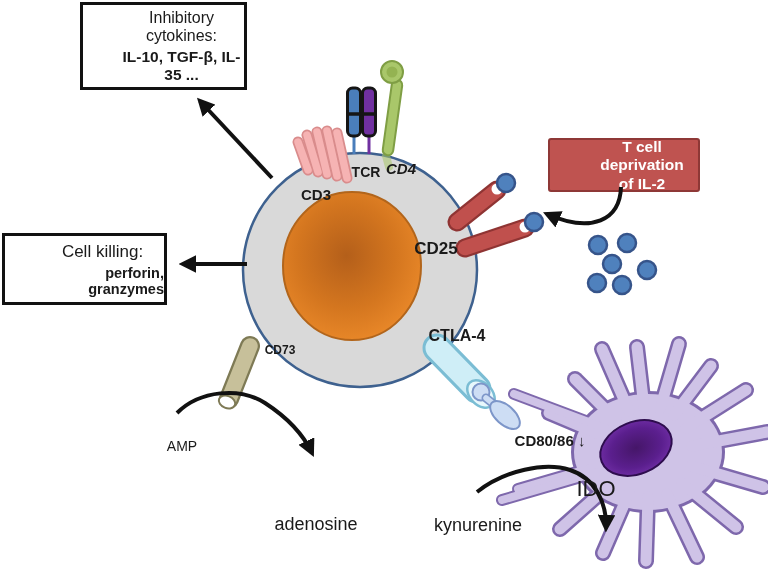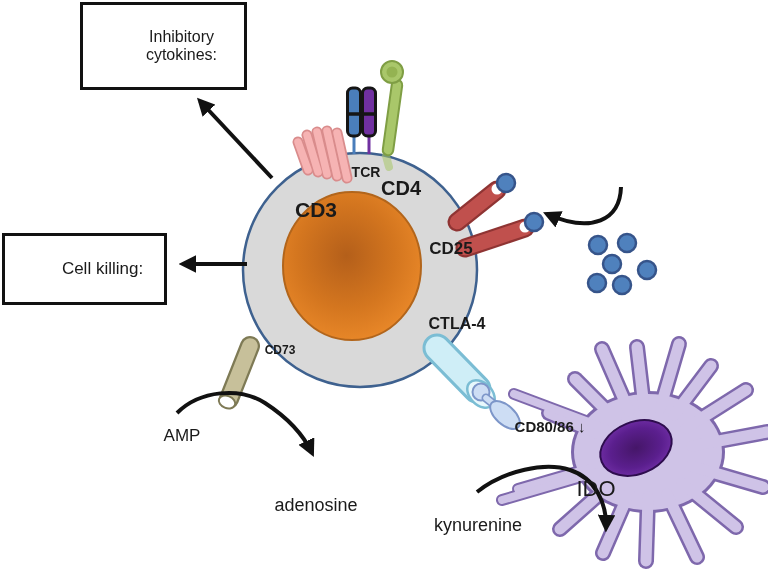--- a/index.html
+++ b/index.html
@@ -15,43 +15,49 @@
   #box-killing .l2{font-size:14.5px;}
   #box-deprivation{left:548px;top:138px;width:152px;height:54px;background:#bf5350;
        border:2.5px solid #8e3836;border-radius:3px;color:#fff;z-index:1;}
   #box-deprivation .l1,#box-deprivation .l2{font-size:15.5px;font-weight:bold;}
   #box-deprivation .l2{margin-top:1px;}
   svg.diagram{position:absolute;left:0;top:0;z-index:2;pointer-events:none;}
   .lbl{position:absolute;transform:translate(-50%,-50%);white-space:nowrap;z-index:3;margin-top:12px;}
   .lbl.b{font-weight:bold;}
   #lbl-foxp3{left:352px;top:268px;font-size:46px;font-weight:bold;color:#fff;
              text-shadow:0 1px 2px rgba(120,60,0,.45);}
-  #lbl-cd3{left:316px;top:198px;font-size:21px;}
+  #lbl-cd3{left:316px;top:182px;font-size:15px;}
   #lbl-tcr{left:366px;top:160px;font-size:14px;}
-  #lbl-cd4{left:401px;top:176px;font-size:20px;}
-  #lbl-cd25{left:451px;top:237px;font-size:17px;}
-  #lbl-ctla4{left:434px;top:312px;font-size:16px;padding-left:46px;}
+  #lbl-cd4{left:401px;top:156px;font-size:15px;font-style:italic;}
+  #lbl-cd25{left:436px;top:237px;font-size:17px;}
+  #lbl-ctla4{left:434px;top:324px;font-size:16px;padding-left:46px;}
   #lbl-cd73{left:280px;top:338px;font-size:12px;}
-  #lbl-amp{left:182px;top:424px;font-size:17px;}
-  #lbl-adenosine{left:316px;top:493px;font-size:18px;}
-  #lbl-cd8086{left:550px;top:414px;font-size:15px;text-align:center;}
+  #lbl-amp{left:182px;top:434px;font-size:14px;}
+  #lbl-adenosine{left:316px;top:512px;font-size:18px;}
+  #lbl-cd8086{left:550px;top:428px;font-size:15px;text-align:center;}
   #lbl-ido{left:596px;top:477px;font-size:22px;}
   #lbl-tryptophan{left:478px;top:513px;font-size:18px;}
   #lbl-kynurenine{left:607px;top:566px;font-size:18px;}
 </style>
 </head>
 <body>
 
 <div id="canvas">
 
   <div class="box" id="box-inhibitory">
     <div class="l1">Inhibitory cytokines:</div>
+    <div class="l2">IL-10, TGF-β, IL-35 ...</div>
   </div>
   <div class="box" id="box-killing">
     <div class="l1">Cell killing:</div>
+    <div class="l2">perforin, granzymes</div>
+  </div>
+  <div class="box" id="box-deprivation">
+    <div class="l1">T cell deprivation</div>
+    <div class="l2">of IL-2</div>
   </div>
 
   <svg class="diagram" width="768" height="585" viewBox="0 0 768 585">
     <defs>
       <radialGradient id="gNuc" cx="46%" cy="43%" r="65%">
         <stop offset="0%" stop-color="#b45f1a"></stop>
         <stop offset="55%" stop-color="#d4761f"></stop>
         <stop offset="100%" stop-color="#ee8c2b"></stop>
       </radialGradient>
       <radialGradient id="gDCn" cx="50%" cy="50%" r="60%">

